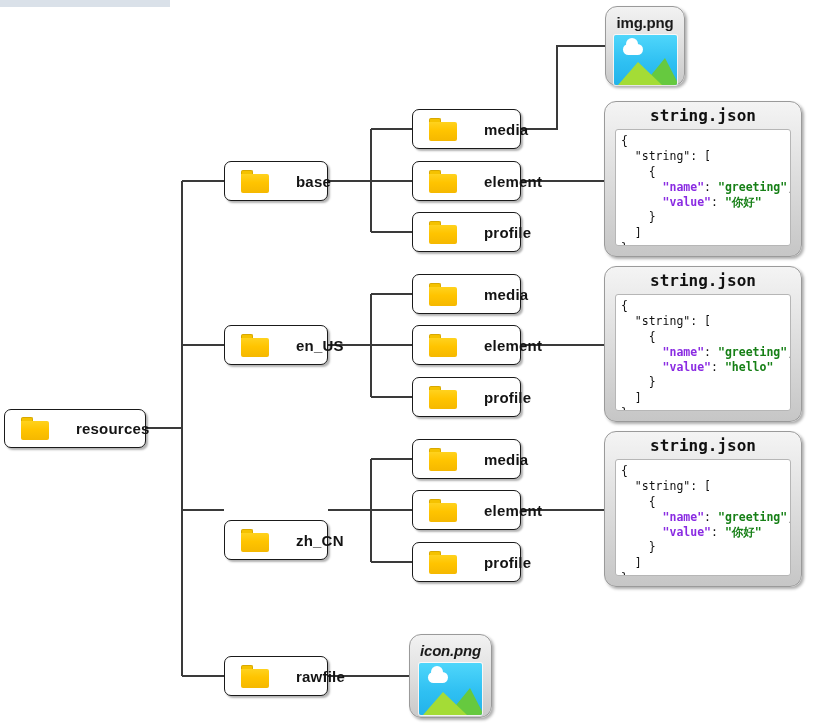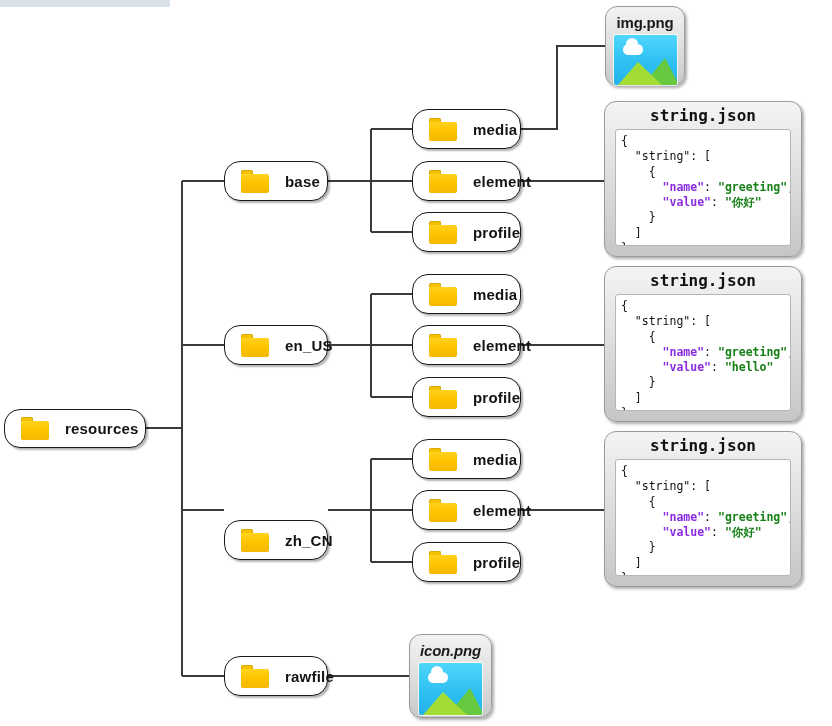--- a/index.html
+++ b/index.html
@@ -29,24 +29,24 @@
     left: 0; top: 0;
     width: 832px; height: 726px;
   }
 
   
   .folder-node {
     position: absolute;
     box-sizing: border-box;
     background: #ffffff;
     border: 1.4px solid #1a1a1a;
-    border-radius: 16px;
+    border-radius: 7px;
     display: flex;
     align-items: center;
-    gap: 16px;
+    gap: 27px;
     padding: 0 16px;
     box-shadow: 2px 2px 2px rgba(0,0,0,0.30);
     z-index: 5;
   }
   .folder-node .lbl {
     font-size: 15px;
     font-weight: bold;
     color: #141414;
     white-space: nowrap;
     letter-spacing: .2px;

